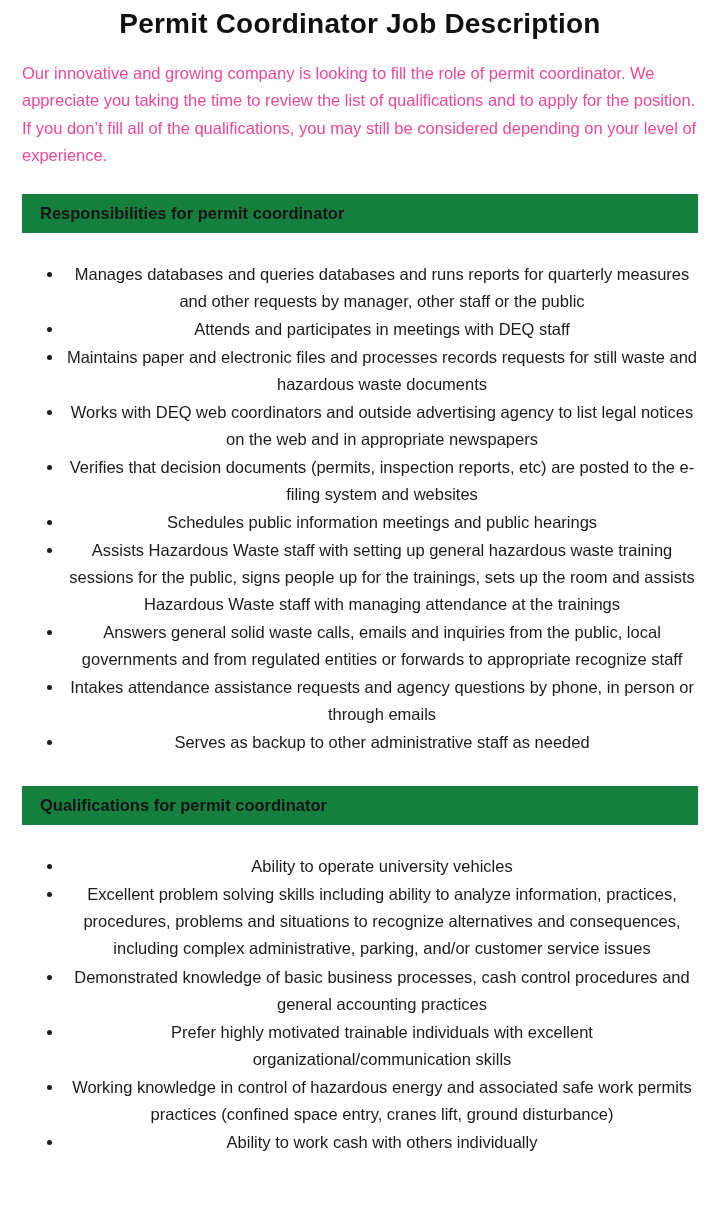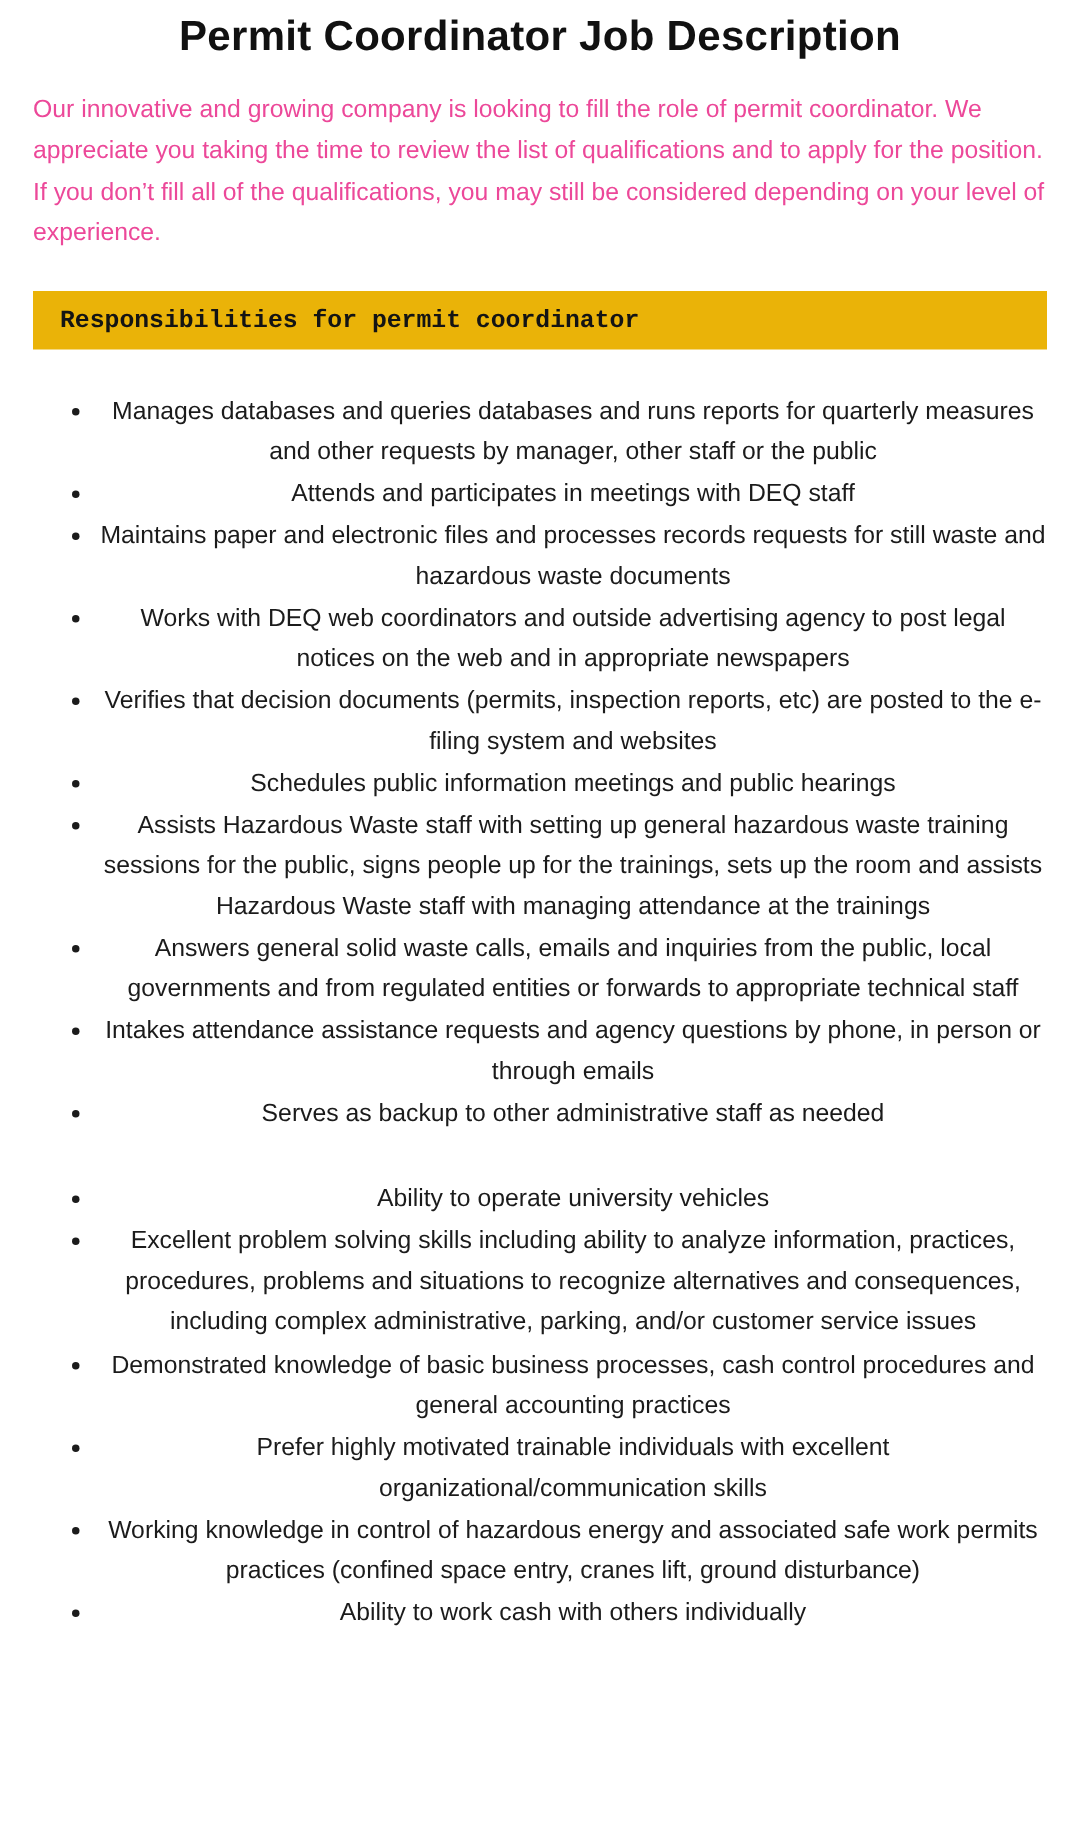--- a/index.html
+++ b/index.html
@@ -26,27 +26,26 @@
     margin: 6px 0 20px 0;
     color: #111111;
   }
   .intro {
     font-size: 16.5px;
     line-height: 1.66;
     margin: 0 0 24px 0;
     color: #ec4899;
   }
   .section-heading {
-    background: #eab308;
+    background: #15803d;
     font-size: 16.5px;
     font-weight: 700;
     padding: 10px 18px;
     margin: 0 0 28px 0;
     color: #141414;
-    font-family: Liberation Mono, monospace;
   }
   .bullet-list {
     margin: 0 0 30px 0;
     padding: 0 0 0 42px;
     font-size: 16.5px;
     line-height: 1.64;
     color: #1b1b1b;
   }
   .bullet-list li {
     margin: 0 0 1px 0;
@@ -62,29 +61,30 @@
   <h1 class="page-title">Permit Coordinator Job Description</h1>
 
   <p class="intro">Our innovative and growing company is looking to fill the role of permit coordinator. We appreciate you taking the time to review the list of qualifications and to apply for the position. If you don’t fill all of the qualifications, you may still be considered depending on your level of experience.</p>
 
   <div class="section-heading">Responsibilities for permit coordinator</div>
 
   <ul class="bullet-list">
       <li>Manages databases and queries databases and runs reports for quarterly measures and other requests by manager, other staff or the public</li>
       <li>Attends and participates in meetings with DEQ staff</li>
       <li>Maintains paper and electronic files and processes records requests for still waste and hazardous waste documents</li>
-      <li>Works with DEQ web coordinators and outside advertising agency to post legal notices on the web and in appropriate newspapers</li>
+      <li>Works with DEQ web coordinators and outside advertising agency to list legal notices on the web and in appropriate newspapers</li>
       <li>Verifies that decision documents (permits, inspection reports, etc) are posted to the e-filing system and websites</li>
       <li>Schedules public information meetings and public hearings</li>
       <li>Assists Hazardous Waste staff with setting up general hazardous waste training sessions for the public, signs people up for the trainings, sets up the room and assists Hazardous Waste staff with managing attendance at the trainings</li>
-      <li>Answers general solid waste calls, emails and inquiries from the public, local governments and from regulated entities or forwards to appropriate technical staff</li>
+      <li>Answers general solid waste calls, emails and inquiries from the public, local governments and from regulated entities or forwards to appropriate recognize staff</li>
       <li>Intakes attendance assistance requests and agency questions by phone, in person or through emails</li>
       <li>Serves as backup to other administrative staff as needed</li>
     </ul>
 
+  <div class="section-heading">Qualifications for permit coordinator</div>
 
   <ul class="bullet-list">
       <li>Ability to operate university vehicles</li>
       <li>Excellent problem solving skills including ability to analyze information, practices, procedures, problems and situations to recognize alternatives and consequences, including complex administrative, parking, and/or customer service issues</li>
       <li>Demonstrated knowledge of basic business processes, cash control procedures and general accounting practices</li>
       <li>Prefer highly motivated trainable individuals with excellent organizational/communication skills</li>
       <li>Working knowledge in control of hazardous energy and associated safe work permits practices (confined space entry, cranes lift, ground disturbance)</li>
       <li>Ability to work cash with others individually</li>
     </ul>
 

